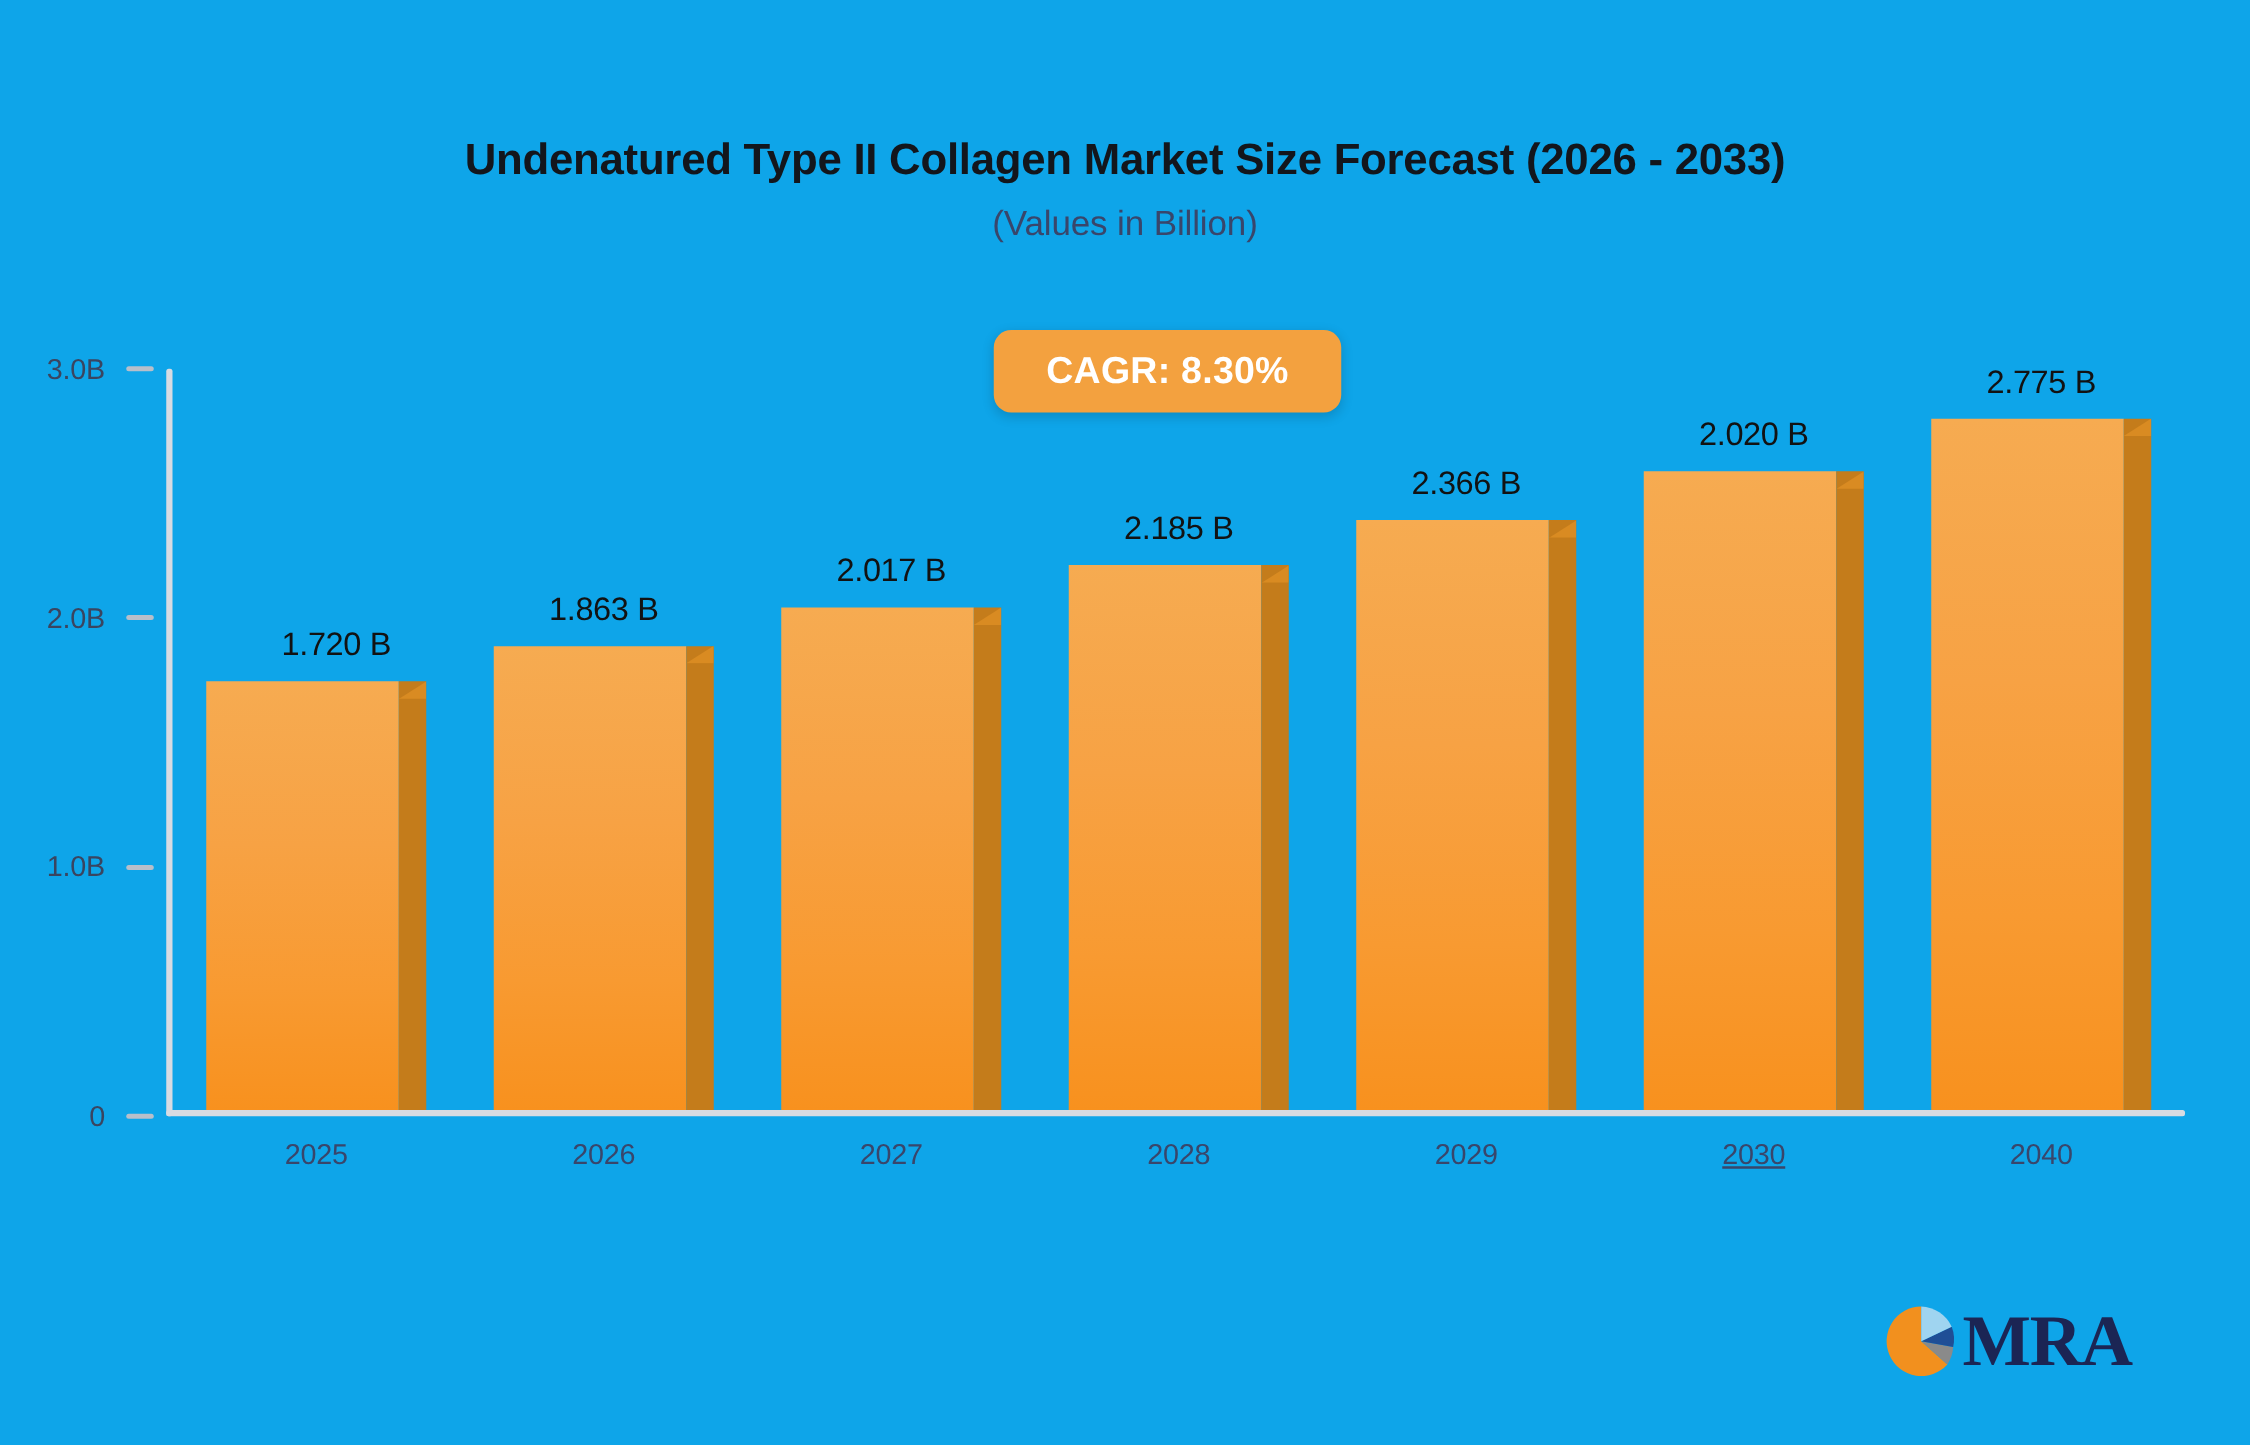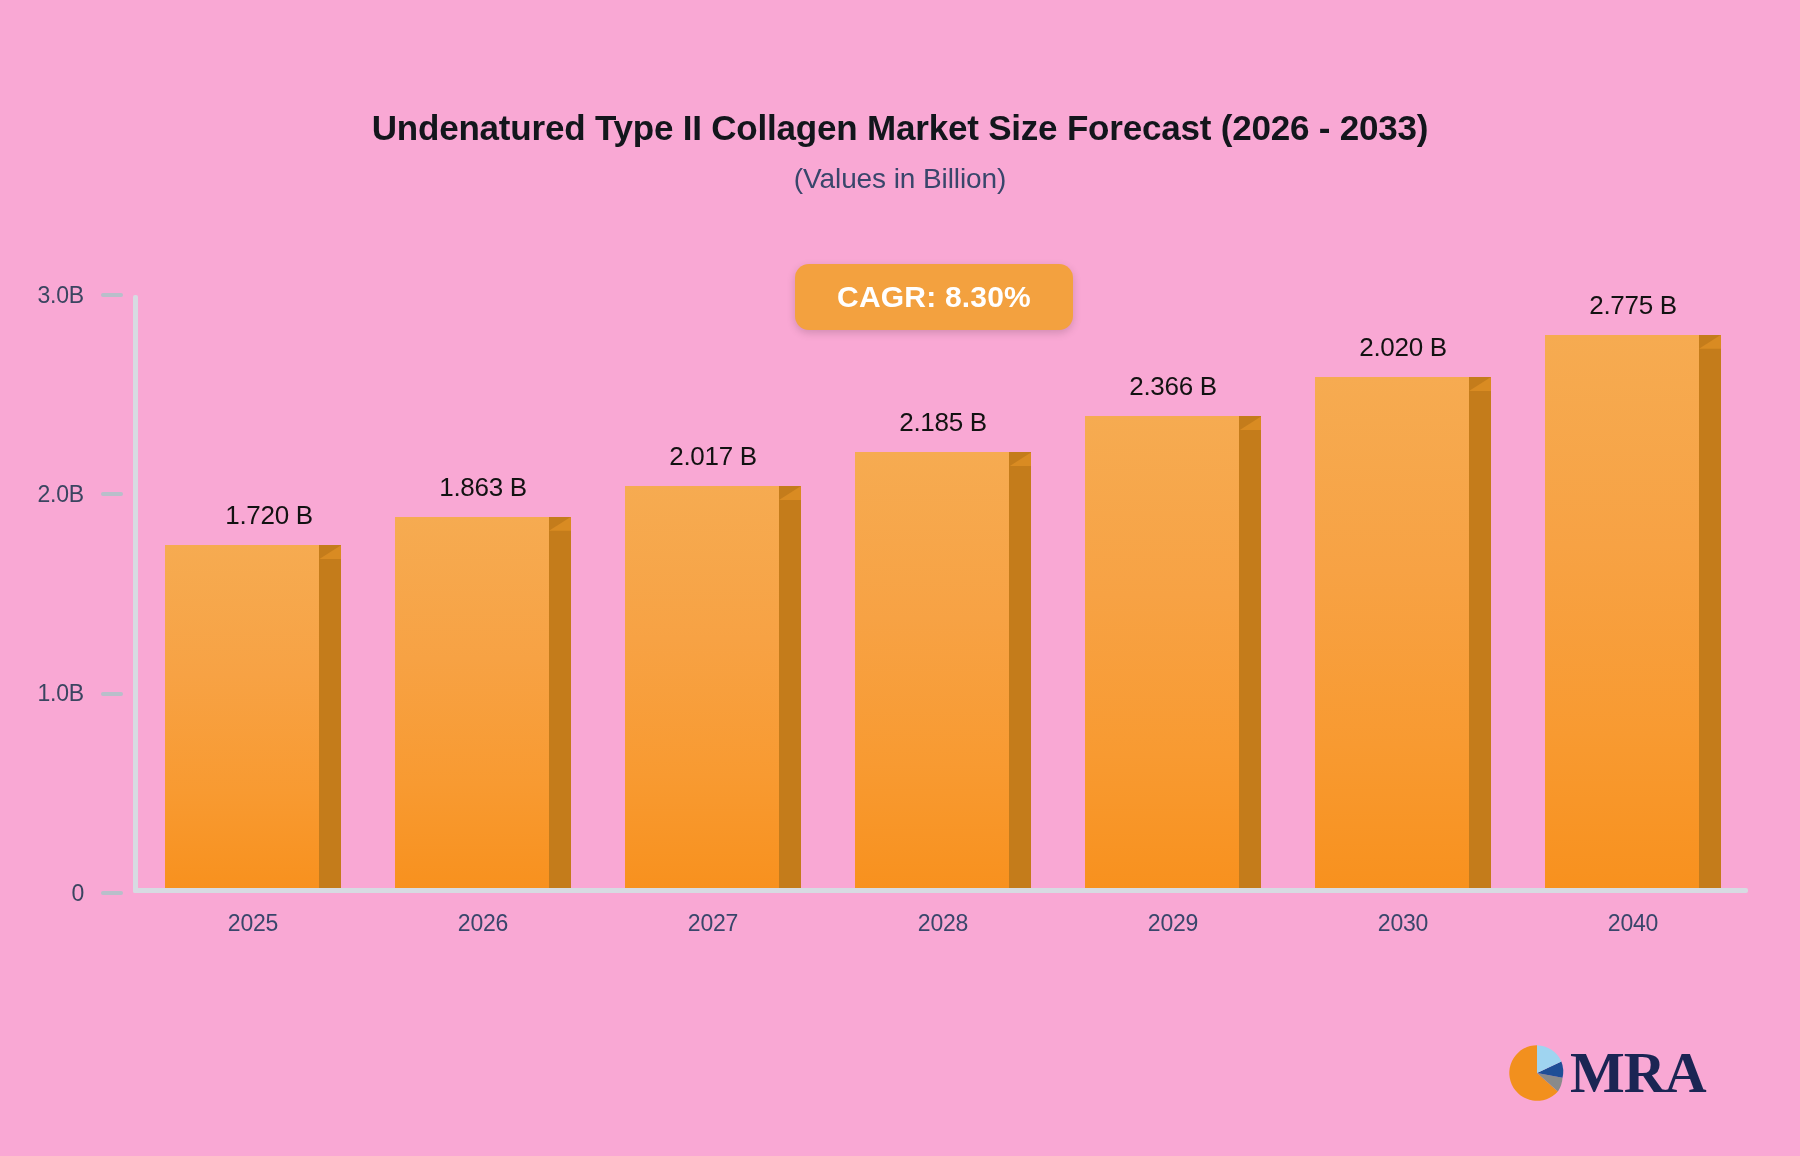--- a/index.html
+++ b/index.html
@@ -9,21 +9,21 @@
     height: 1156px;
     background: #ffffff;
     font-family: "Liberation Sans", sans-serif;
     overflow: hidden;
   }
 
   #page {
     position: relative;
     width: 1800px;
     height: 1156px;
-    background: #f9a8d4;
+    background: #0ea5e9;
   }
 
   
   #title-block {
     position: absolute;
     top: 108px;
     left: 0;
     width: 1800px;
     text-align: center;
   }
@@ -320,21 +320,21 @@
         </div>
       </div>
   </div>
 
   <div id="x-labels">
       <div class="x-tick-label" style="left: 0px; width: 230px;">2025</div>
       <div class="x-tick-label" style="left: 230px; width: 230px;">2026</div>
       <div class="x-tick-label" style="left: 460px; width: 230px;">2027</div>
       <div class="x-tick-label" style="left: 690px; width: 230px;">2028</div>
       <div class="x-tick-label" style="left: 920px; width: 230px;">2029</div>
-      <div class="x-tick-label" style="left: 1150px; width: 230px;">2030</div>
+      <div class="x-tick-label" style="left: 1150px; width: 230px; text-decoration: underline;">2030</div>
       <div class="x-tick-label" style="left: 1380px; width: 230px;">2040</div>
     </div>
 
   <div id="logo">
     <svg id="logo-mark" viewBox="0 0 100 100">
       <path d="M50 50 L50 2 A48 48 0 1 0 86 82 Z" fill="#F2901E"></path>
       <path d="M50 50 L86 82 A48 48 0 0 0 94 58 Z" fill="#8A8A8A"></path>
       <path d="M50 50 L94 58 A48 48 0 0 0 92 30 Z" fill="#1F4E96"></path>
       <path d="M50 50 L92 30 A48 48 0 0 0 50 2 Z" fill="#9FD4F0"></path>
     </svg>

